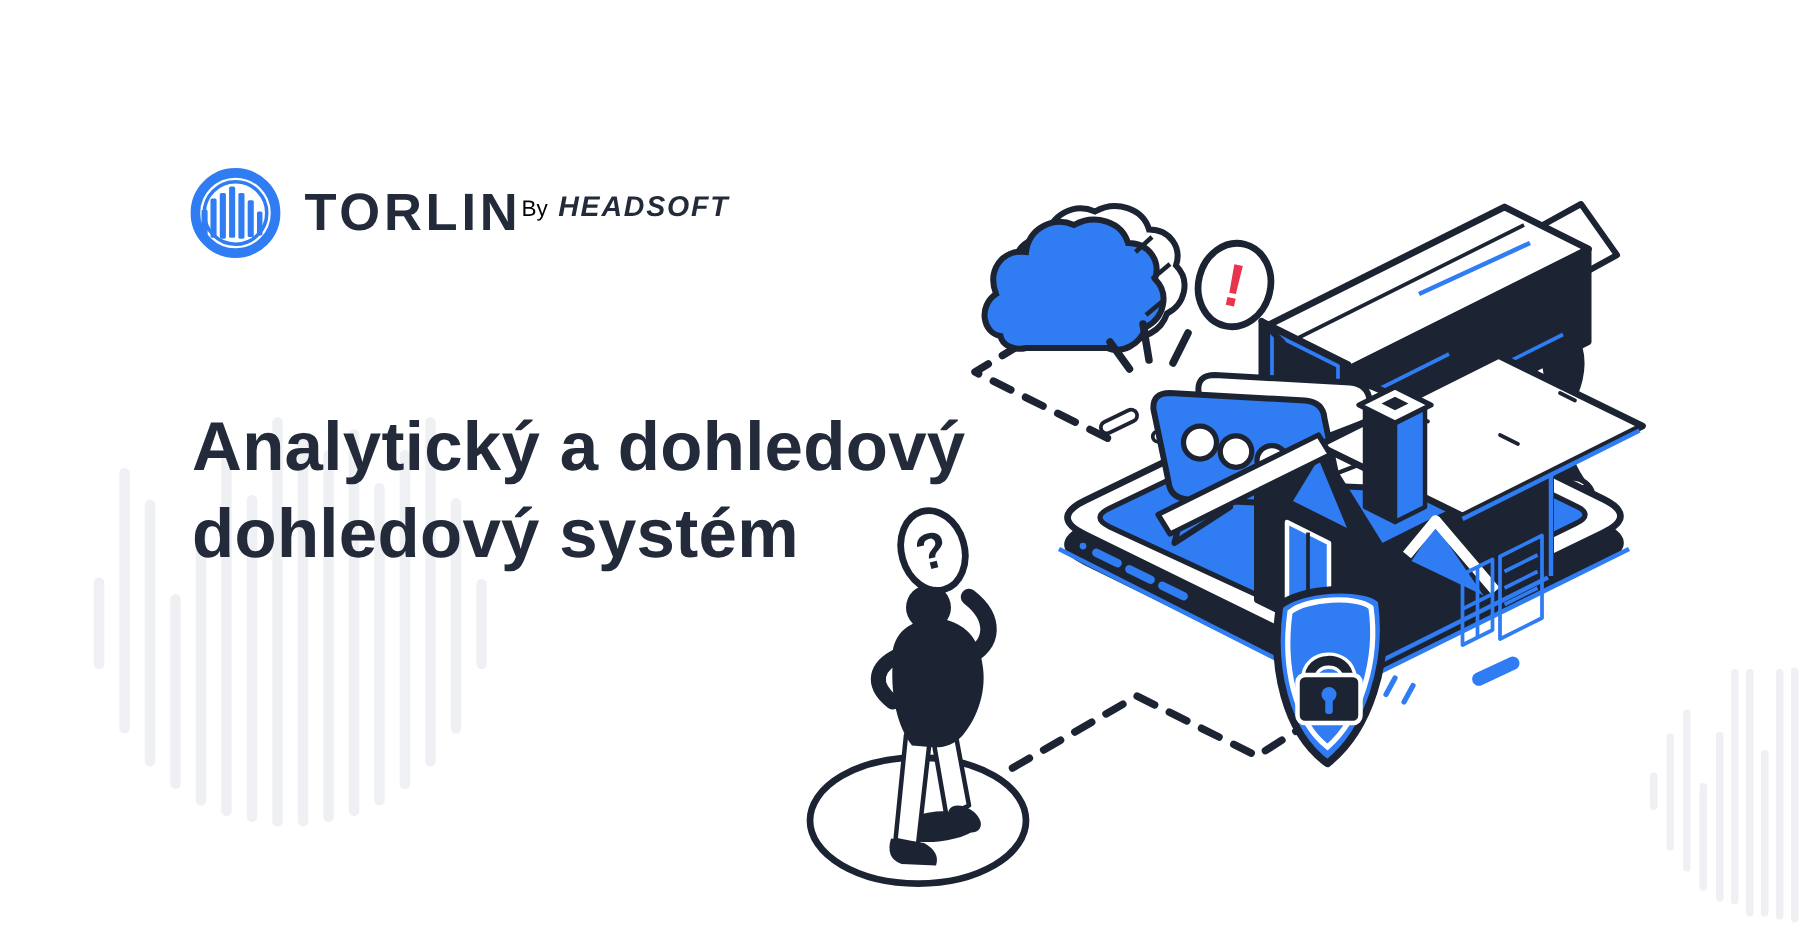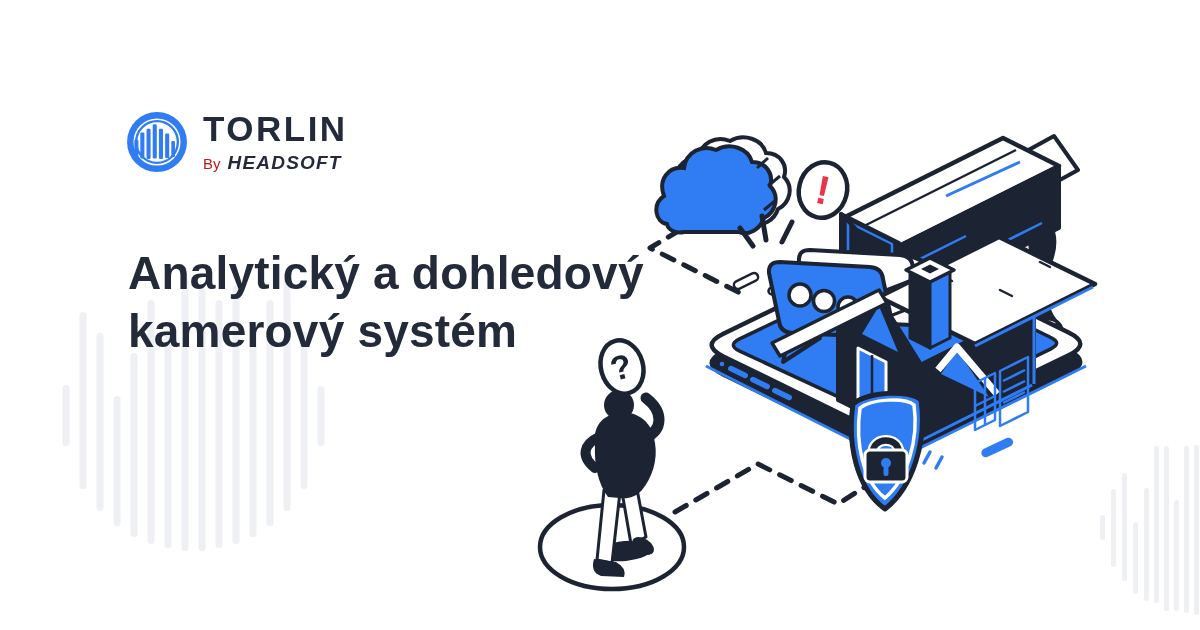--- a/index.html
+++ b/index.html
@@ -2,27 +2,27 @@
 <html><head>
 <meta charset="utf-8">
 <style>
   html,body{margin:0;padding:0;}
   .card{
     position:relative;width:1200px;height:630px;overflow:hidden;
     background:#ffffff;font-family:"Liberation Sans",sans-serif;
   }
   .bg-pattern{position:absolute;pointer-events:none;}
   .logo{position:absolute;left:126px;top:111px;display:flex;align-items:center;gap:15px;}
-  .logo-text{display:flex;flex-direction:column;justify-content:center;}
+  .logo-text{display:flex;flex-direction:row;justify-content:center;}
   .brand{font-size:35px;font-weight:800;letter-spacing:2.5px;color:#232b3a;line-height:1.05;}
   .byline{margin-top:4px;display:flex;align-items:baseline;gap:7px;}
-  .byline-prefix{font-size:15px;font-weight:400;color:#b91c1c;}
+  .byline-prefix{font-size:15px;font-weight:400;color:#000000;}
   .byline-name{font-size:19px;font-weight:800;letter-spacing:1.2px;color:#232b3a;font-style:italic;}
   .headline{
-    position:absolute;left:128px;top:244px;margin:0;
+    position:absolute;left:128px;top:268px;margin:0;
     font-size:46px;font-weight:600;color:#232b3a;line-height:1.27;letter-spacing:0.2px;
   }
   .headline span{display:block;}
   .illu{position:absolute;left:0;top:0;}
 </style>
 </head>
 <body>
 
 <div class="card">
 
@@ -80,21 +80,21 @@
       <div class="brand">TORLIN</div>
       <div class="byline">
         <span class="byline-prefix">By</span>
         <span class="byline-name">HEADSOFT</span>
       </div>
     </div>
   </div>
 
   <h1 class="headline">
     <span>Analytický a dohledový</span>
-    <span>kamerový systém</span>
+    <span>dohledový systém</span>
   </h1>
 
   <svg class="illu" width="1200" height="630" viewBox="0 0 1200 630">
 
     <g fill="none" stroke="#1c2433" stroke-width="5" stroke-linecap="round" stroke-linejoin="round" stroke-dasharray="13 11">
       <path d="M 700,218 L 650,248 L 742,294"></path>
       <path d="M 675,512 L 758,464 L 838,504 L 882,476"></path>
     </g>
 
     <g>

